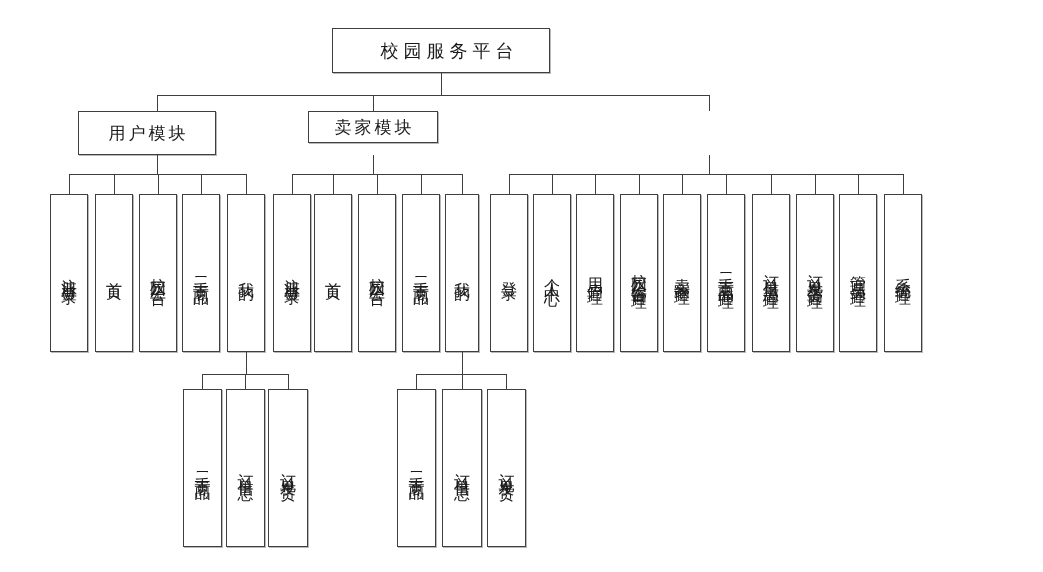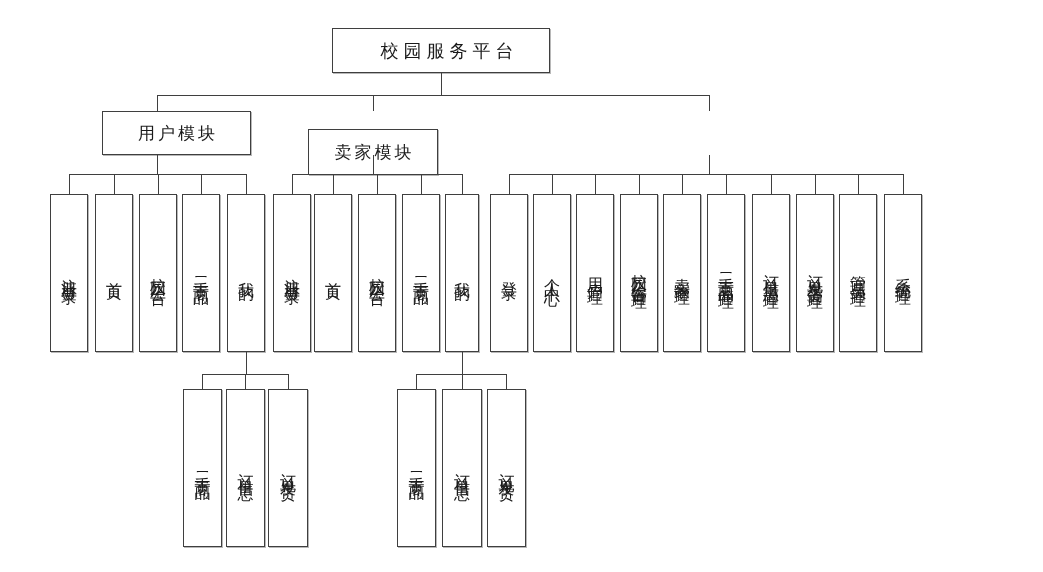--- a/index.html
+++ b/index.html
@@ -42,22 +42,22 @@
 <div class="canvas">
 
   <div class="box h1" style="left:332px;top:28px;width:218px;height:45px">校园服务平台</div>
 
   <div class="vl" style="left:441px;top:73px;height:22px"></div>
   <div class="hl" style="left:157px;top:95px;width:553px"></div>
   <div class="vl" style="left:157px;top:95px;height:16px"></div>
   <div class="vl" style="left:373px;top:95px;height:16px"></div>
   <div class="vl" style="left:709px;top:95px;height:16px"></div>
 
-  <div class="box h2" style="left:102px;top:111px;width:149px;height:44px">用户模块</div>
-  <div class="box h2" style="left:308px;top:129px;width:130px;height:46px">卖家模块</div>
+  <div class="box h2" style="left:78px;top:111px;width:138px;height:44px">用户模块</div>
+  <div class="box h2" style="left:308px;top:111px;width:130px;height:32px">卖家模块</div>
 
   <div class="vl" style="left:157px;top:155px;height:19px"></div>
   <div class="hl" style="left:69px;top:174px;width:178px"></div>
   <div class="vl" style="left:69px;top:174px;height:20px"></div>
   <div class="vl" style="left:114px;top:174px;height:20px"></div>
   <div class="vl" style="left:158px;top:174px;height:20px"></div>
   <div class="vl" style="left:201px;top:174px;height:20px"></div>
   <div class="vl" style="left:246px;top:174px;height:20px"></div>
 
   <div class="vl" style="left:373px;top:155px;height:19px"></div>

